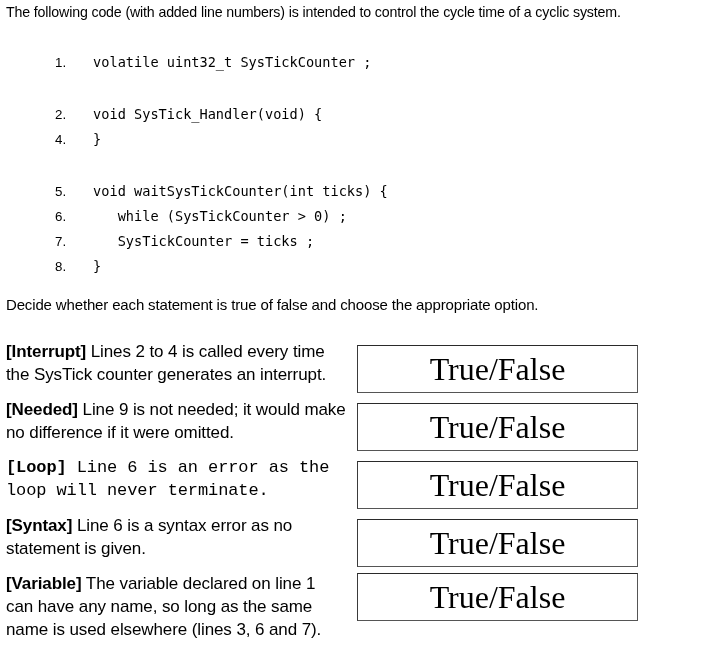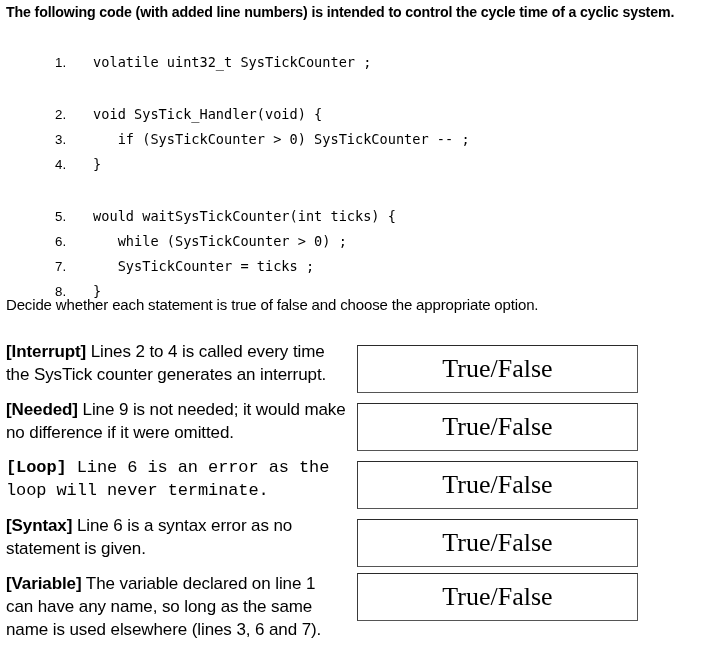--- a/index.html
+++ b/index.html
@@ -27,21 +27,20 @@
   
   .intro {
     position: absolute;
     left: 6px;
     top: 3px;
     width: 706px;
     font-size: 14.2px;
     line-height: 19px;
     letter-spacing: -0.15px;
     white-space: nowrap;
-    font-weight: bold;
   }
 
   
   .code-block {
     position: absolute;
     left: 6px;
     top: 25px;
     width: 560px;
   }
   .code-line {
@@ -113,21 +112,21 @@
     position: absolute;
     left: 0;
     width: 281px;
     height: 48px;
     box-sizing: border-box;
     border: 1px solid #555555;
     border-top-color: #2a2a2a;
     border-left-color: #3a3a3a;
     background: #ffffff;
     font-family: "Liberation Serif", serif;
-    font-size: 26px;
+    font-size: 32px;
     line-height: 46px;
     text-align: center;
     color: #000000;
   }
   .bx0 { top: 7px; }
   .bx1 { top: 65px; }
   .bx2 { top: 123px; }
   .bx3 { top: 181px; }
   .bx4 { top: 235px; }
 </style>
@@ -142,30 +141,27 @@
     <div class="code-line">
       <span class="ln">1.</span><span>volatile uint32_t SysTickCounter ;</span>
     </div>
     <div class="code-line blank">
       <span class="ln"></span><span></span>
     </div>
     <div class="code-line">
       <span class="ln">2.</span><span>void SysTick_Handler(void) {</span>
     </div>
     <div class="code-line">
-      <span class="ln">3.</span><span>   if (SysTickCounter &gt; 0) SysTickCounter -- ;</span>
-    </div>
-    <div class="code-line">
       <span class="ln">4.</span><span>}</span>
     </div>
     <div class="code-line blank">
       <span class="ln"></span><span></span>
     </div>
     <div class="code-line">
-      <span class="ln">5.</span><span>would waitSysTickCounter(int ticks) {</span>
+      <span class="ln">5.</span><span>void waitSysTickCounter(int ticks) {</span>
     </div>
     <div class="code-line">
       <span class="ln">6.</span><span>   while (SysTickCounter &gt; 0) ;</span>
     </div>
     <div class="code-line">
       <span class="ln">7.</span><span>   SysTickCounter = ticks ;</span>
     </div>
     <div class="code-line">
       <span class="ln">8.</span><span>}</span>
     </div>

